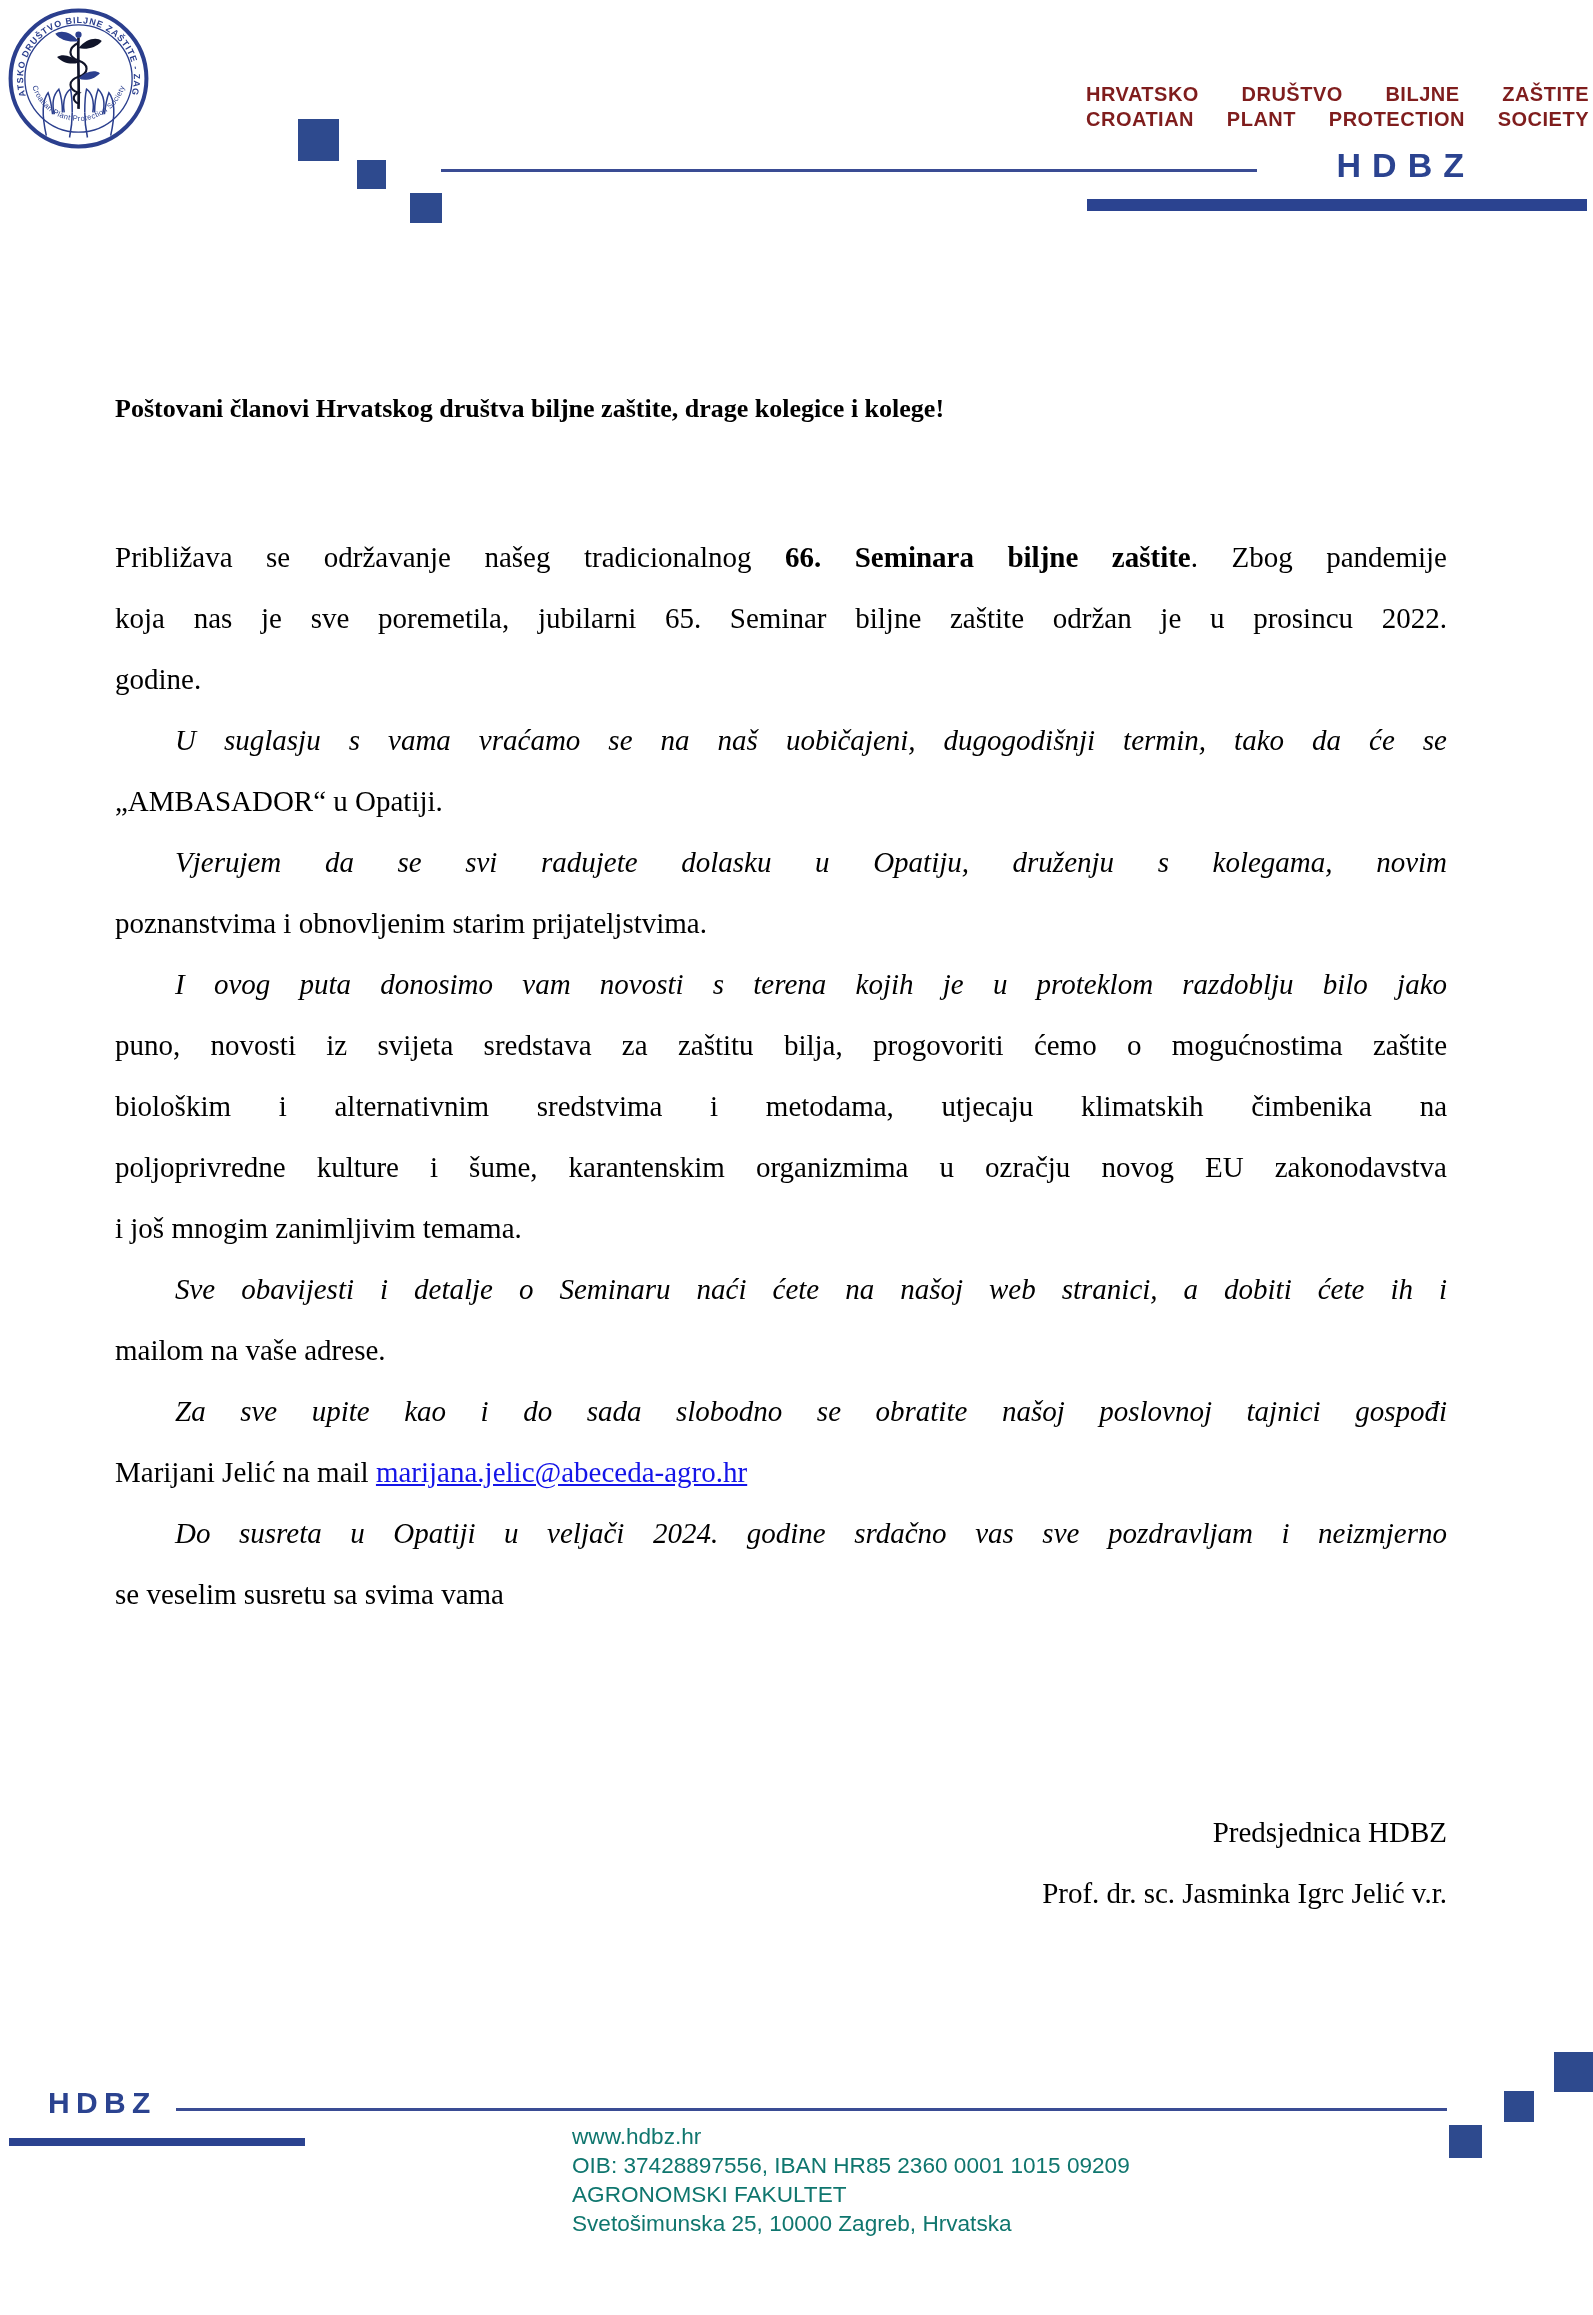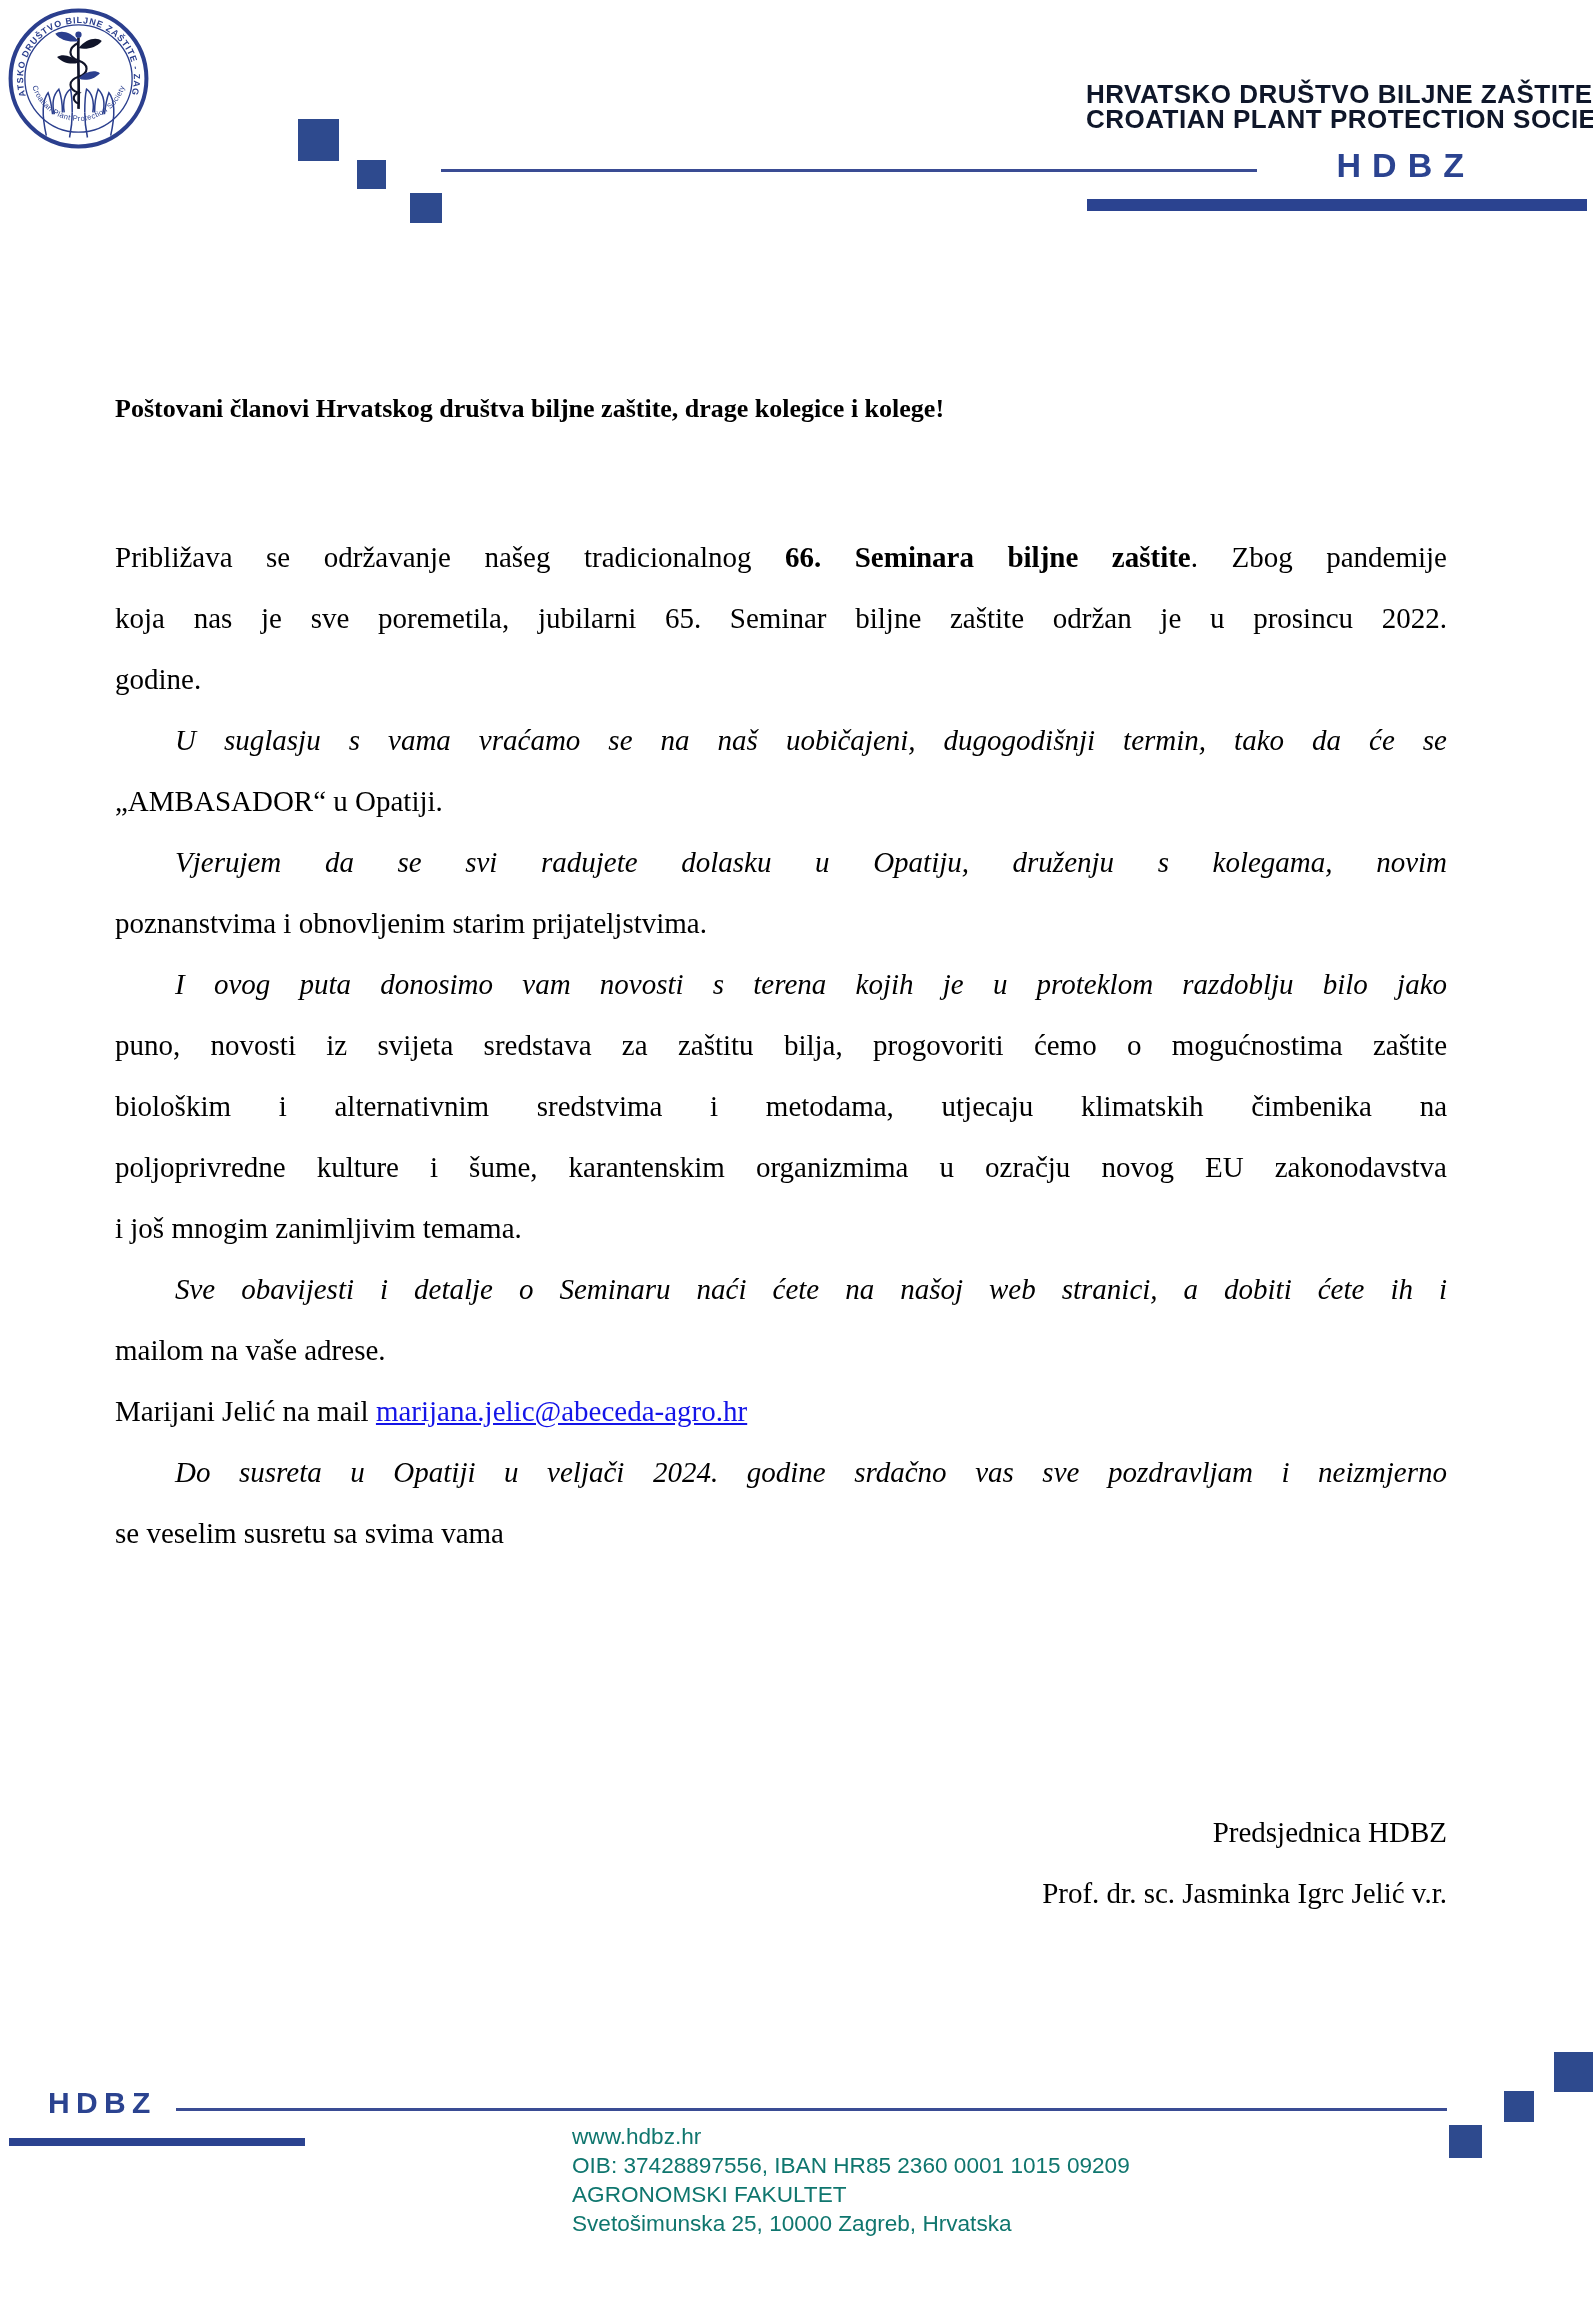--- a/index.html
+++ b/index.html
@@ -6,22 +6,22 @@
   .page{
     position:relative;width:1594px;height:2316px;background:#ffffff;
     overflow:hidden;margin:0 auto;
     font-family:"Liberation Serif", serif;color:#000;
   }
   .abs{position:absolute;}
   
   .seal{left:7.2px;top:7.2px;width:143px;height:143px;}
   .navy-sq{background:#2e4a8e;}
   .hdr-rule{left:441px;top:169px;width:816px;height:2.7px;background:#3a4c94;}
-  .org-names{left:1086px;top:82px;width:503px;color:#0f172a;
-    font-family:"Liberation Sans", sans-serif;font-size:26px;font-weight:600;letter-spacing:0.5px;}
+  .org-names{left:1086px;top:82px;width:503px;color:#7f1d1d;
+    font-family:"Liberation Sans", sans-serif;font-size:20px;font-weight:600;letter-spacing:0.5px;}
   .org-line{height:25px;line-height:25px;text-align:justify;text-align-last:justify;white-space:nowrap;}
   .hdr-acronym{top:145px;right:119px;color:#2b4390;font-family:"Liberation Sans", sans-serif;
     font-size:34px;font-weight:bold;letter-spacing:11px;line-height:40px;}
   .hdr-bar{left:1087px;top:199px;width:500px;height:11.8px;background:#2b4390;}
   
   .salutation{left:115px;top:378px;width:1332px;font-weight:bold;font-size:26px;line-height:61px;}
   .letter-body{left:115px;top:527px;width:1332px;font-size:29px;}
   .line{height:61px;line-height:61px;text-align:justify;text-align-last:justify;}
   .line.last{text-align-last:left;}
   .line.indent{text-indent:60px;font-style:italic;}
@@ -112,20 +112,21 @@
         <div class="line"><span>puno, novosti iz svijeta sredstava za zaštitu bilja, progovoriti ćemo o mogućnostima zaštite</span></div>
         <div class="line"><span>biološkim i alternativnim sredstvima i metodama, utjecaju klimatskih čimbenika na</span></div>
         <div class="line"><span>poljoprivredne kulture i šume, karantenskim organizmima u ozračju novog EU zakonodavstva</span></div>
         <div class="line last"><span>i još mnogim zanimljivim temama.</span></div>
       </div>
       <div>
         <div class="line indent"><span>Sve obavijesti i detalje o Seminaru naći ćete na našoj web stranici, a dobiti ćete ih i</span></div>
         <div class="line last"><span>mailom na vaše adrese.</span></div>
       </div>
       <div>
+        <div class="line indent"><span>Za sve upite kao i do sada slobodno se obratite našoj poslovnoj tajnici gospođi</span></div>
         <div class="line last"><span>Marijani Jelić na mail </span><a href="mailto:marijana.jelic@abeceda-agro.hr" class="mail-link">marijana.jelic@abeceda-agro.hr</a></div>
       </div>
       <div>
         <div class="line indent"><span>Do susreta u Opatiji u veljači 2024. godine srdačno vas sve pozdravljam i neizmjerno</span></div>
         <div class="line last"><span>se veselim susretu sa svima vama</span></div>
       </div>
     </div>
 
   <div class="abs signature">
     <div>Predsjednica HDBZ</div>

